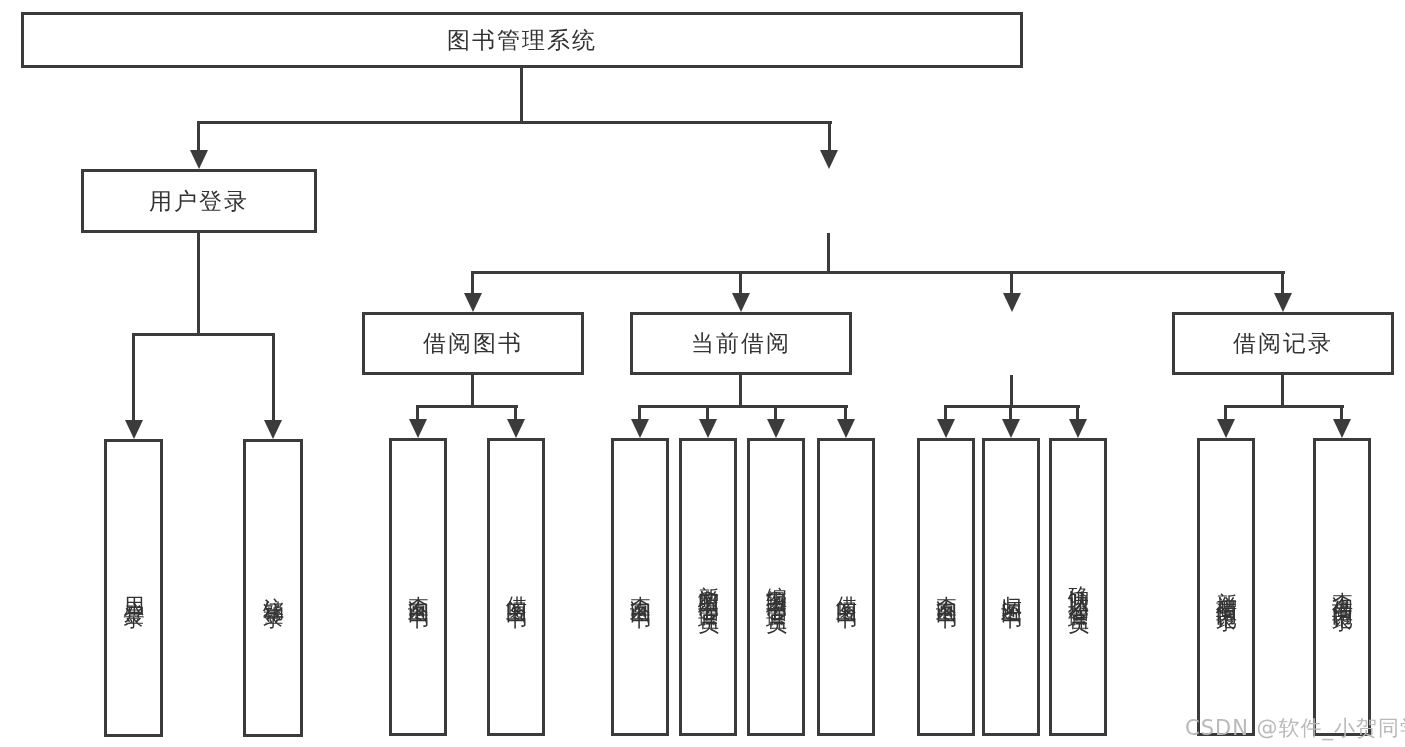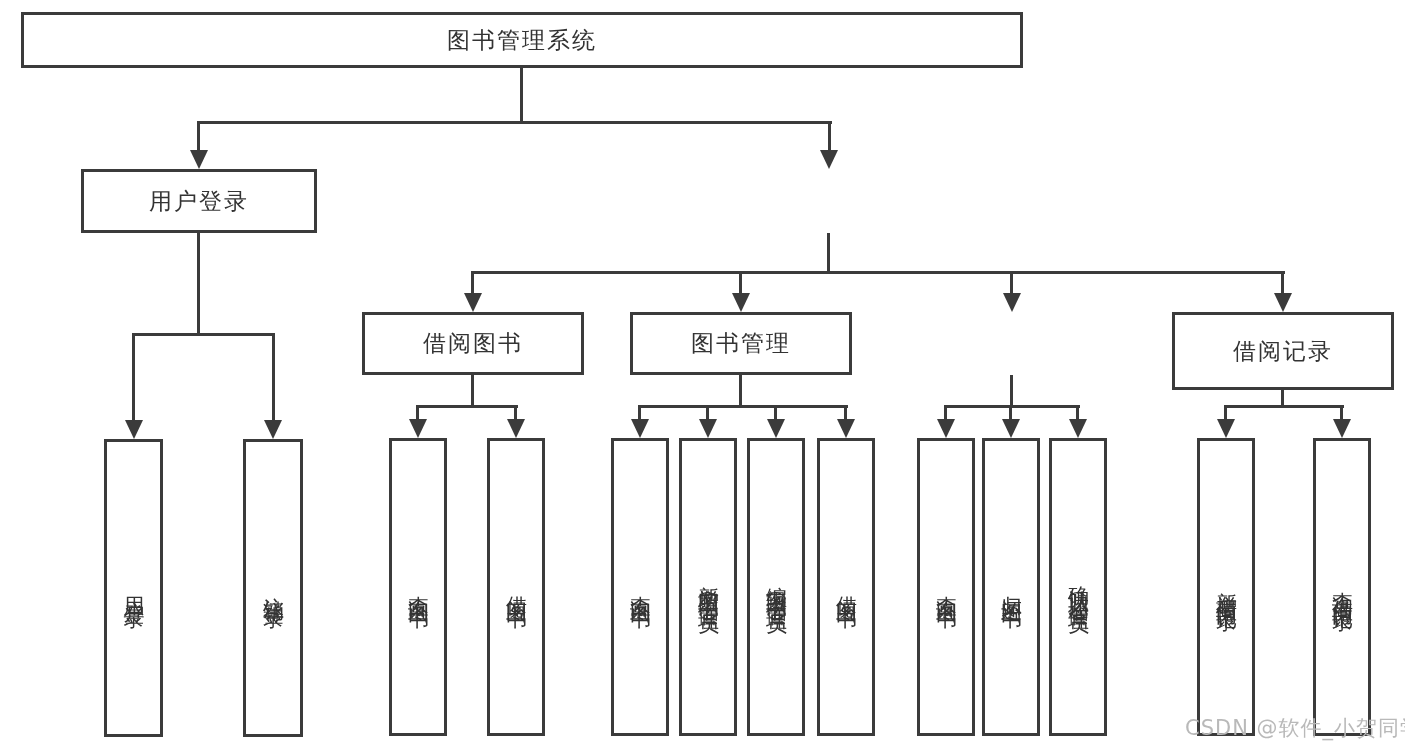--- a/index.html
+++ b/index.html
@@ -97,23 +97,23 @@
   <div class="vline" style="left:1281px;top:271px;height:24px;"></div>
   <div class="arrow" style="left:464px;top:293px;"></div>
   <div class="arrow" style="left:732px;top:293px;"></div>
   <div class="arrow" style="left:1003px;top:293px;"></div>
   <div class="arrow" style="left:1274px;top:293px;"></div>
 
   <div class="box" style="left:362px;top:312px;width:222px;height:63px;">
     <span>借阅图书</span>
   </div>
   <div class="box" style="left:630px;top:312px;width:222px;height:63px;">
-    <span>图书管理</span>
+    <span>当前借阅</span>
   </div>
-  <div class="box" style="left:1172px;top:312px;width:222px;height:78px;">
+  <div class="box" style="left:1172px;top:312px;width:222px;height:63px;">
     <span>借阅记录</span>
   </div>
 
   <div class="vline" style="left:471px;top:375px;height:33px;"></div>
   <div class="hline" style="left:416px;top:405px;width:102px;"></div>
   <div class="vline" style="left:416px;top:405px;height:16px;"></div>
   <div class="vline" style="left:514px;top:405px;height:16px;"></div>
   <div class="arrow" style="left:409px;top:419px;"></div>
   <div class="arrow" style="left:507px;top:419px;"></div>
 

